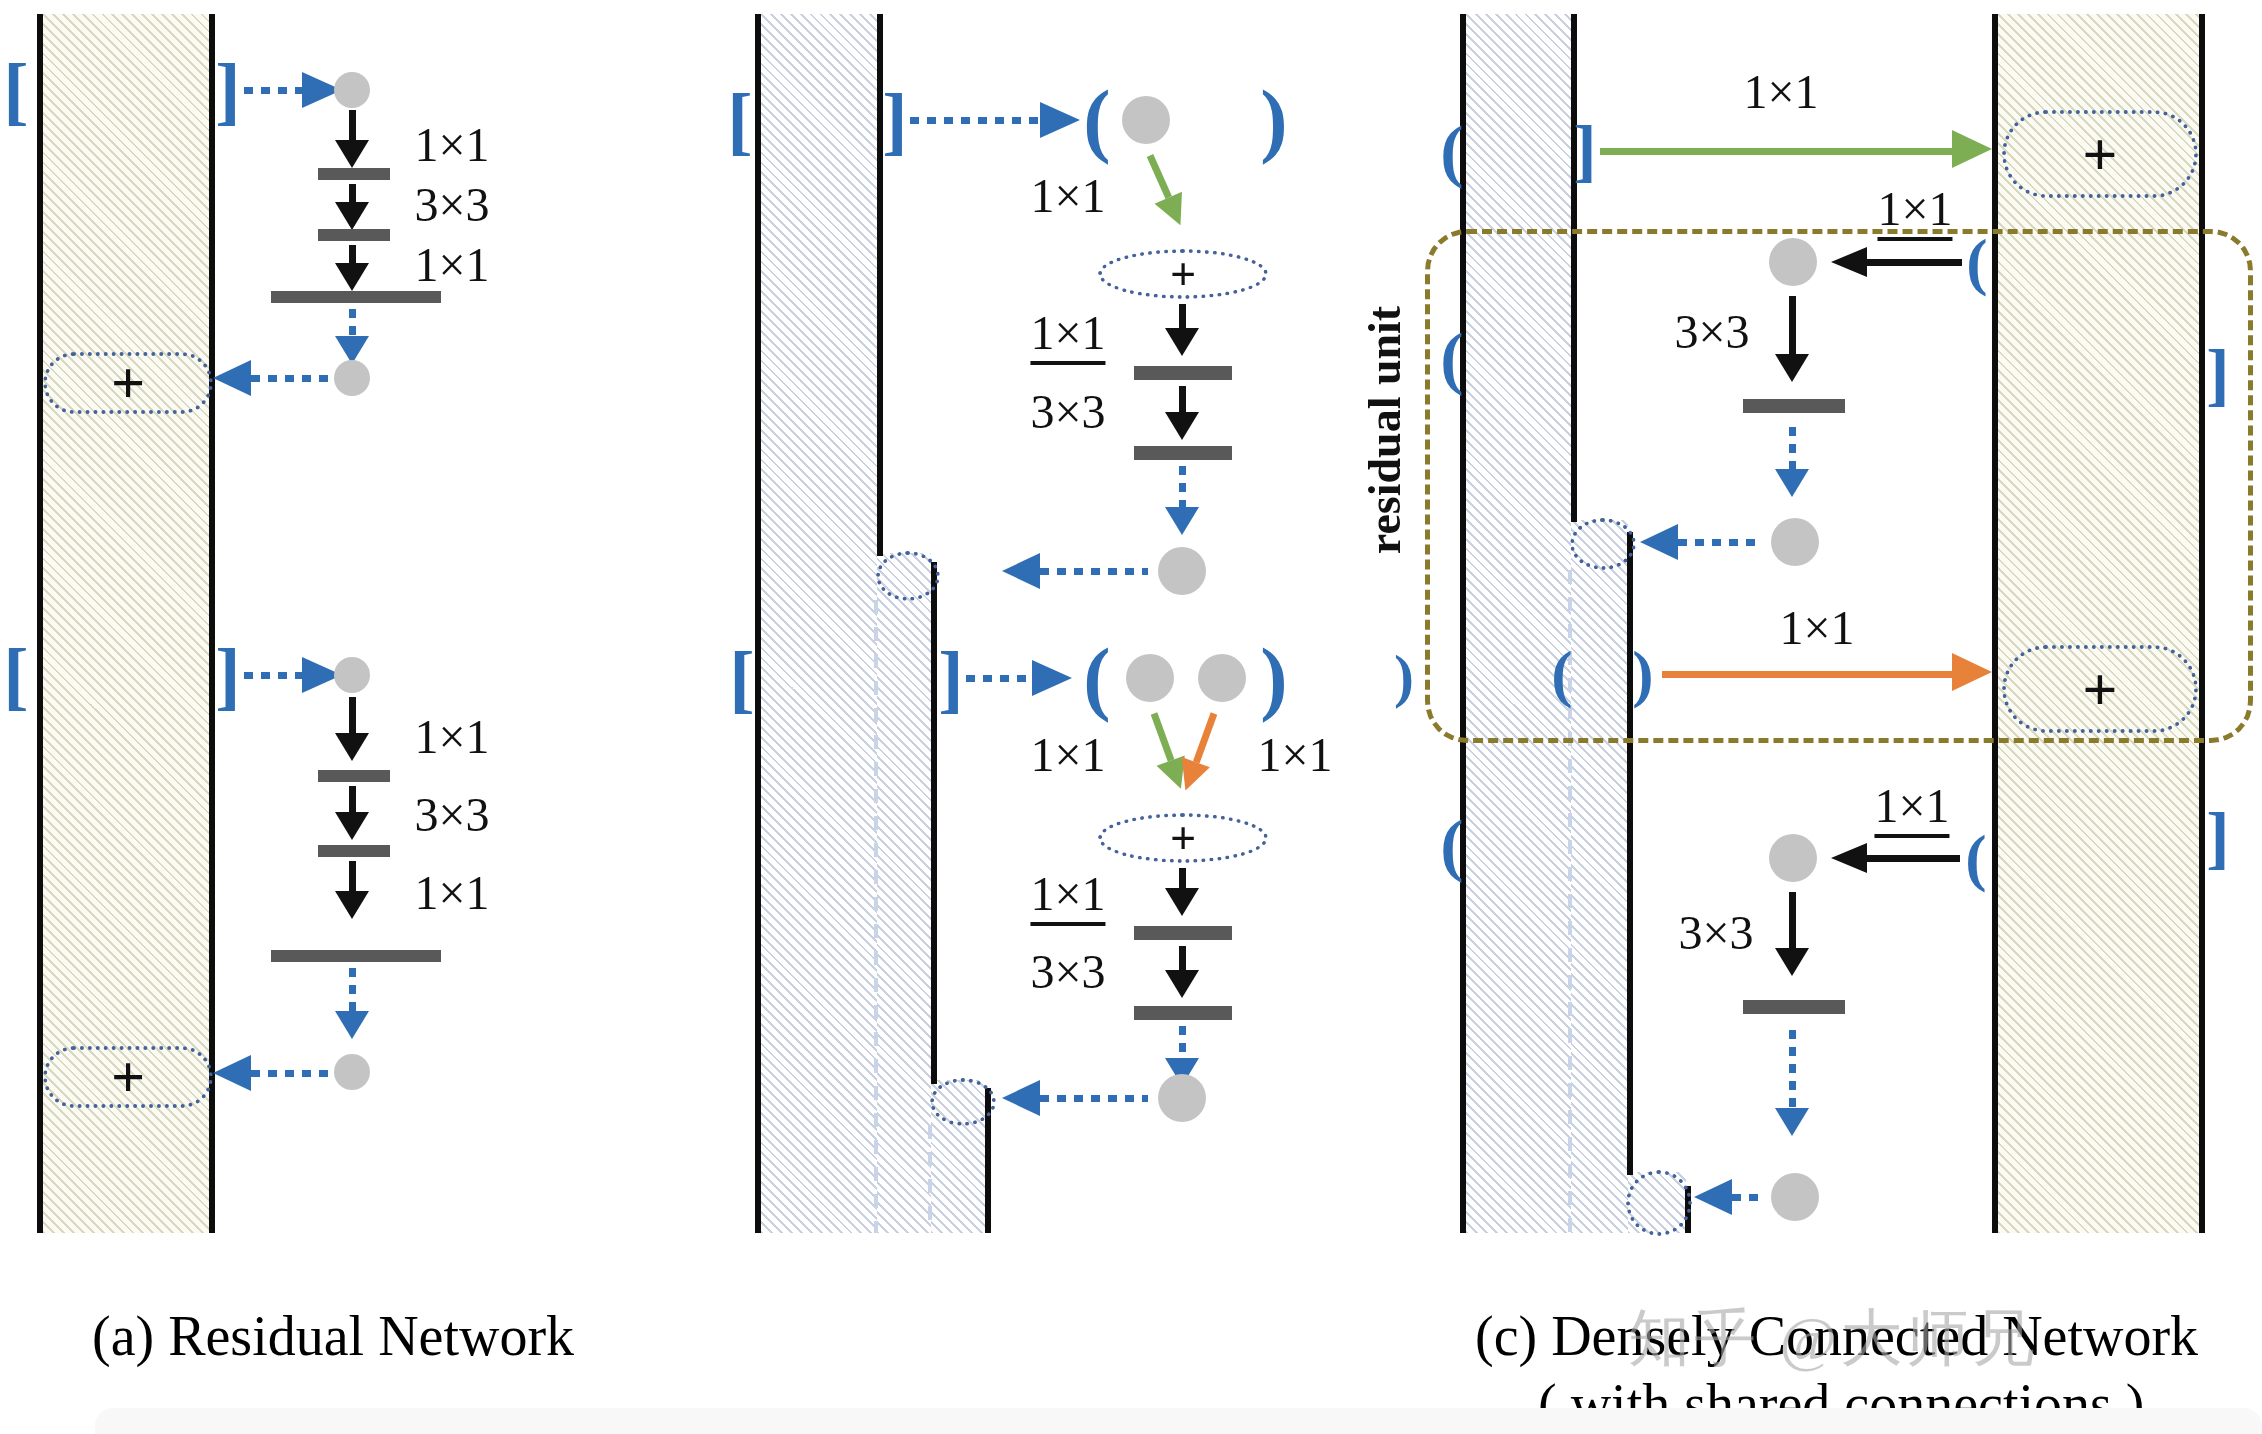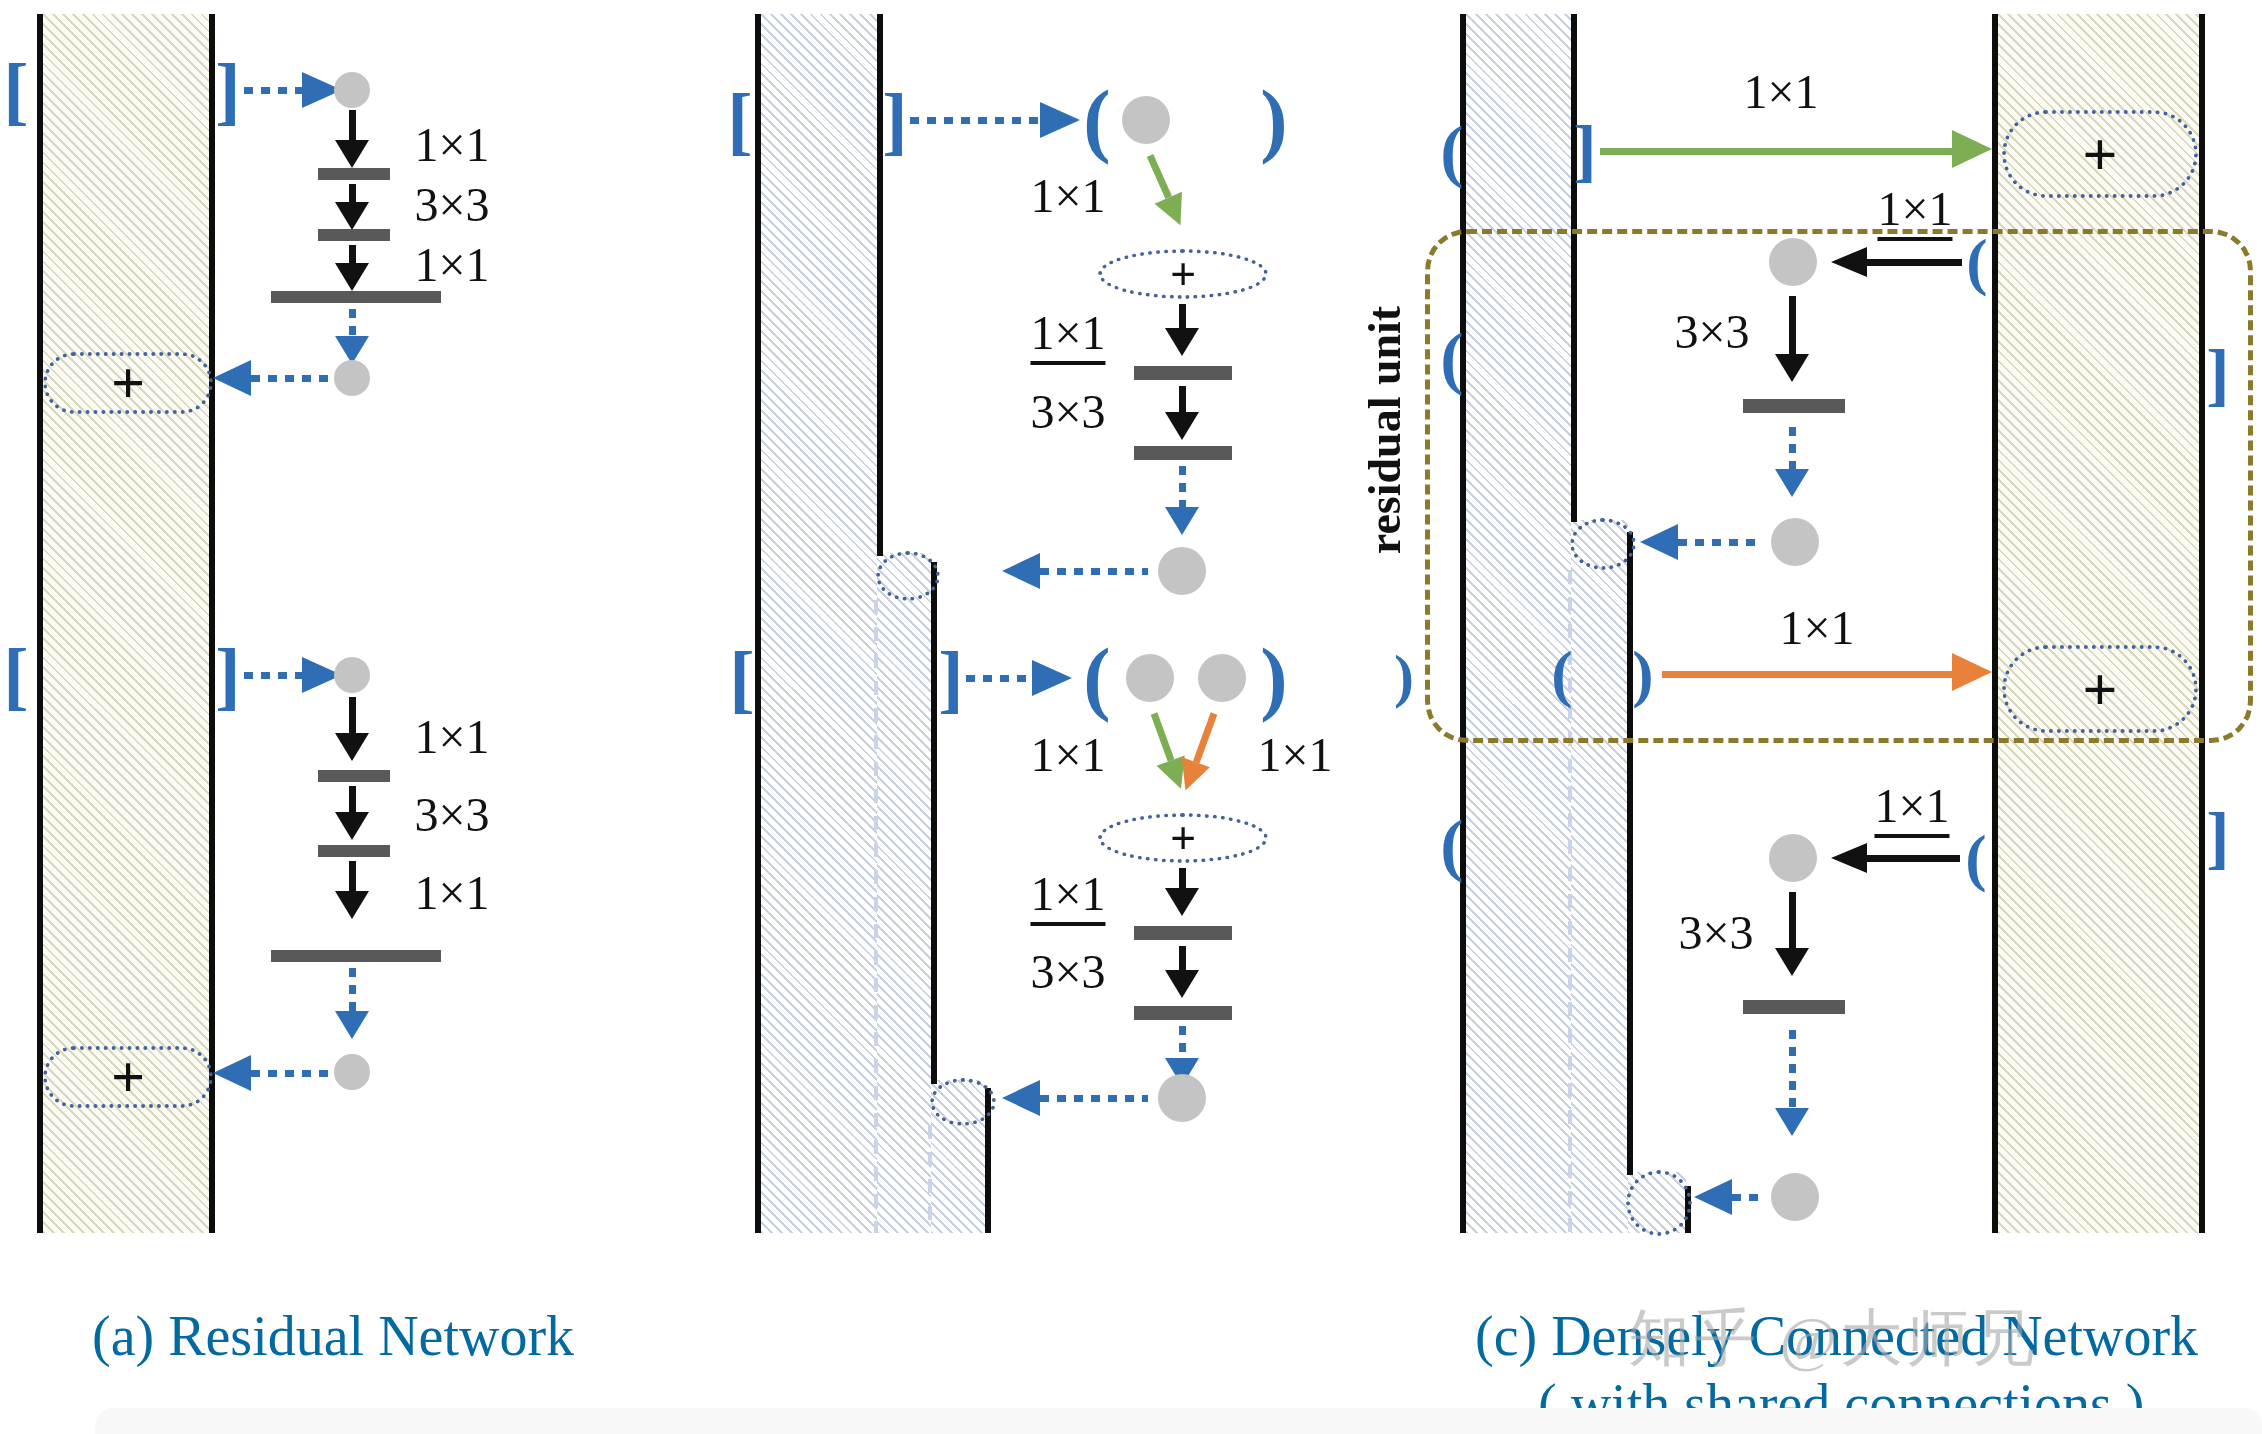--- a/index.html
+++ b/index.html
@@ -33,21 +33,21 @@
   .bk{color:#2f6eb5;font-weight:700;line-height:1;transform:translate(-50%,-50%);}
   
   .pill{border:4px dotted #44639b;border-radius:46px;display:flex;align-items:center;justify-content:center;
         font-weight:700;color:#111;}
   .oval{border:4px dotted #44639b;border-radius:50%;}
   .ell{border:4px dotted #44639b;border-radius:50%;display:flex;align-items:center;justify-content:center;
        font-weight:700;color:#111;background:transparent;}
   .diag{height:7px;transform-origin:0 50%;}
   .dh{position:absolute;left:100%;top:50%;transform:translateY(-50%);width:0;height:0;
       border-top:15px solid transparent;border-bottom:15px solid transparent;}
-  .caption{font-size:56px;color:#0369a1;text-align:center;white-space:nowrap;}
+  .caption{font-size:56px;color:#000000;text-align:center;white-space:nowrap;}
   #watermark{font-size:62px;color:#a8a8a8;opacity:0.6;z-index:40;letter-spacing:4px;}
   .olivebox{border:5px dashed #8a7a2b;border-radius:42px;}
 </style>
 </head>
 <body>
 
 <div id="stage">
 
   <div class="el hatch-cream" style="left:43px;top:14px;width:166px;height:1219px;"></div>
   <div class="el blkline" style="left:37px;top:14px;width:6px;height:1219px;"></div>

